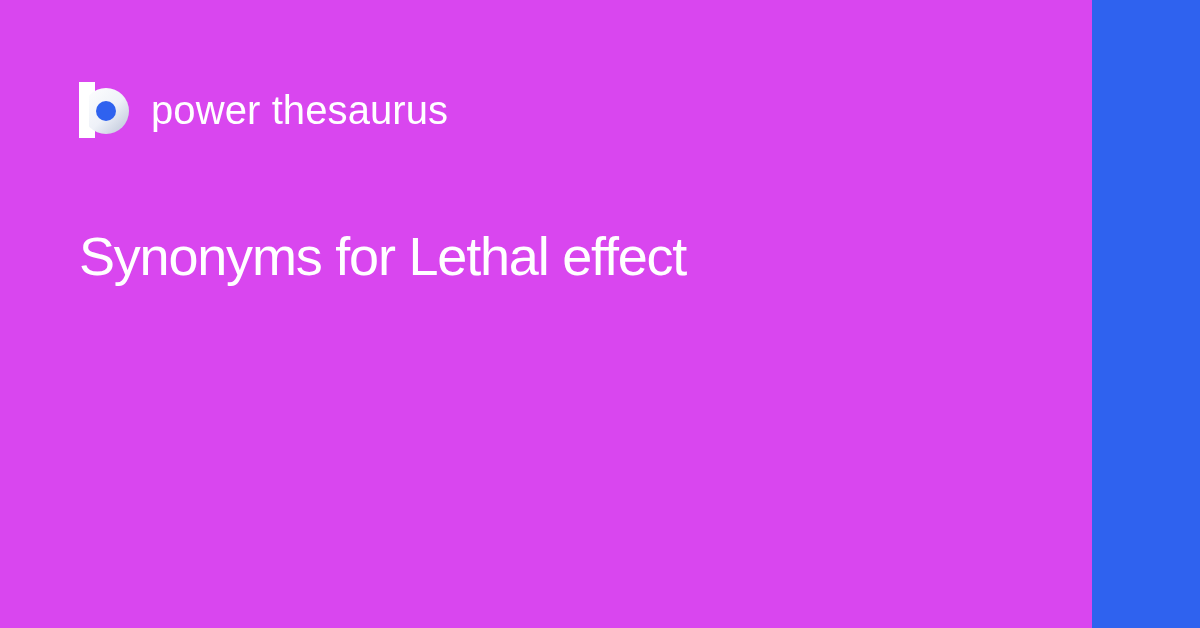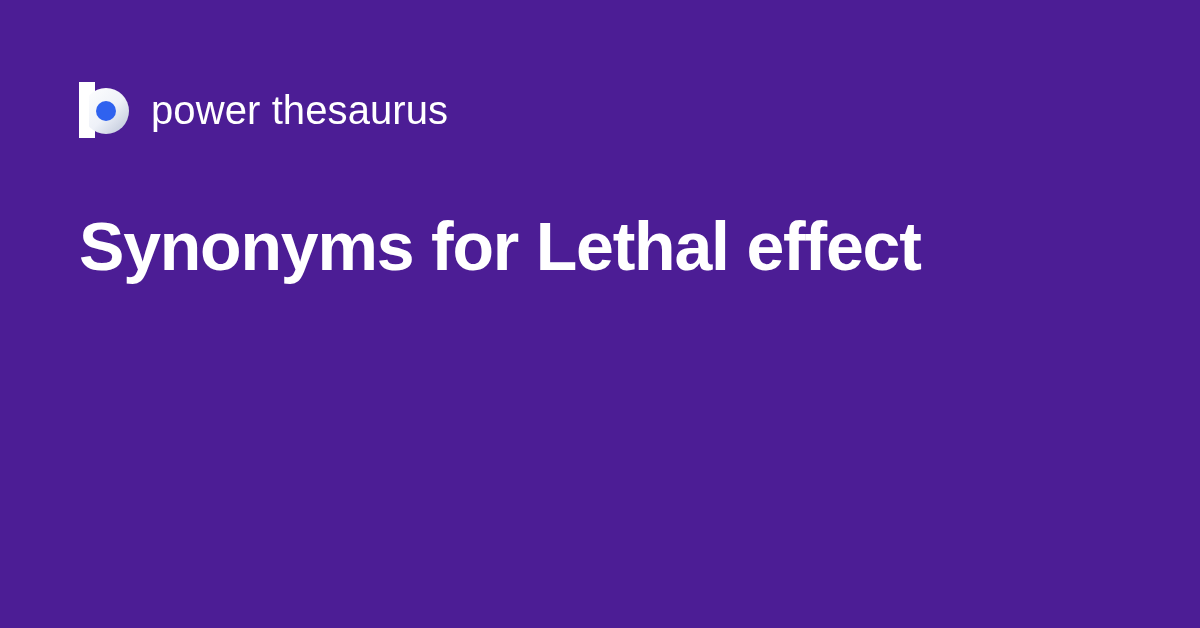--- a/index.html
+++ b/index.html
@@ -12,23 +12,23 @@
   }
 
   body {
     background: #2f62ef;
     font-family: "Liberation Sans", sans-serif;
     -webkit-font-smoothing: antialiased;
   }
 
   .page {
     position: relative;
-    width: 1200px;
+    width: 1092px;
     height: 628px;
-    background: #4c1d95;
+    background: #d946ef;
     padding-left: 21px;
   }
 
   
   .brand {
     position: absolute;
     left: 79px;
     top: 82px;
     display: flex;
     align-items: center;
@@ -49,24 +49,24 @@
     color: #ffffff;
     letter-spacing: 0.1px;
     line-height: 1;
     white-space: nowrap;
   }
 
   
   .headline {
     position: absolute;
     left: 79px;
-    top: 198px;
+    top: 208px;
     width: 1060px;
-    font-size: 68px;
-    font-weight: 700;
+    font-size: 54px;
+    font-weight: 400;
     line-height: 96px;
     color: #ffffff;
     letter-spacing: -1.2px;
     white-space: nowrap;
   }
 
   
   .chips {
     position: absolute;
     left: 79px;

